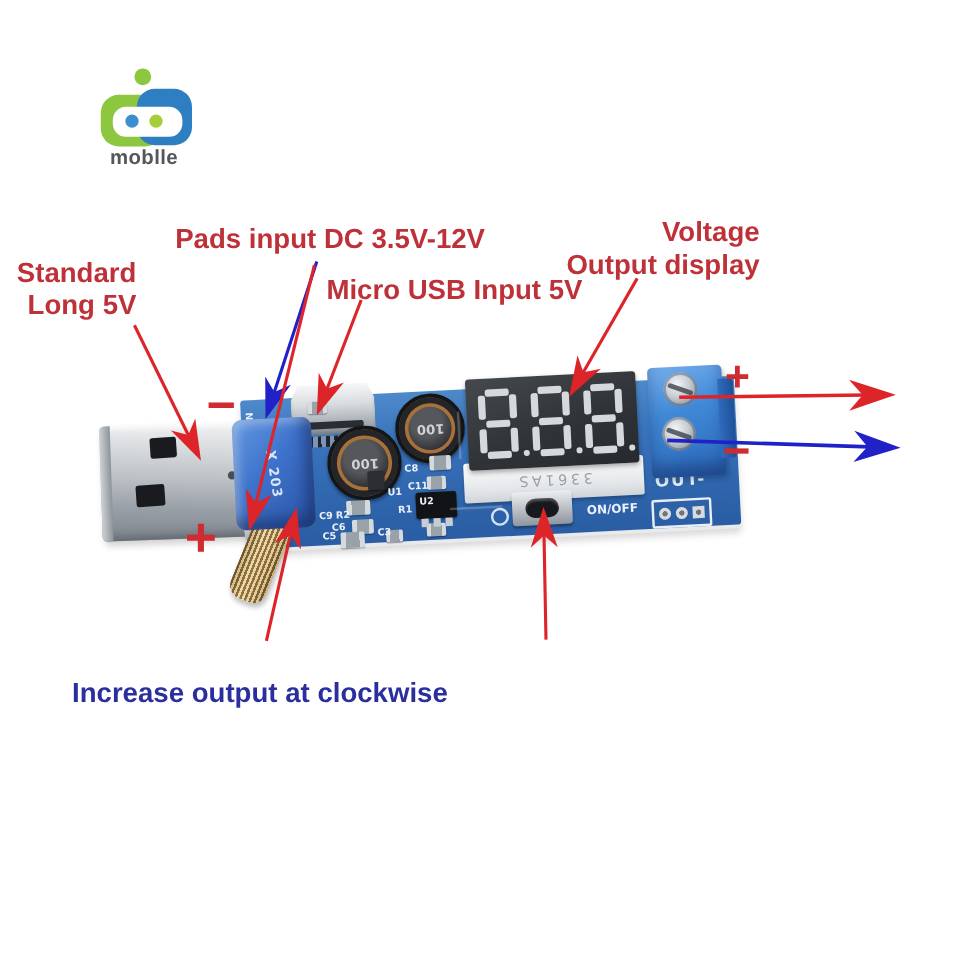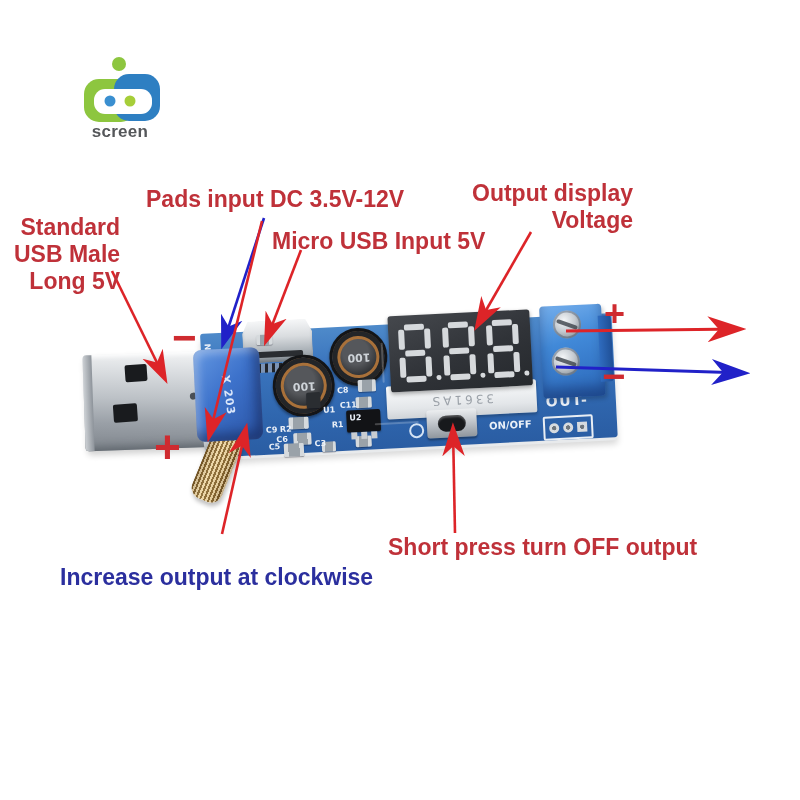--- a/index.html
+++ b/index.html
@@ -115,21 +115,21 @@
 <div id="canvas">
 
   <svg class="abs" style="left:70px;top:46px" width="100" height="80" viewBox="0 0 100 80">
     <circle cx="49" cy="18" r="7" fill="#8dc63f"></circle>
     <rect x="14" y="33" width="52" height="43" rx="15" fill="#8dc63f"></rect>
     <rect x="44" y="28" width="46" height="47" rx="15" fill="#2e7fc2"></rect>
     <rect x="24" y="43" width="58" height="25" rx="11" fill="#ffffff"></rect>
     <circle cx="40" cy="55" r="5.5" fill="#3a8fd0"></circle>
     <circle cx="60" cy="55" r="5.5" fill="#a6ce39"></circle>
   </svg>
-  <div id="brand">screen</div>
+  <div id="brand">moblle</div>
 
   <div class="pcbgeom" id="pcb-board"></div>
 
   <div id="usb">
     <span class="cap"></span>
     <span class="slot" style="left:42px;top:11px;width:22px;height:17px"></span>
     <span class="slot" style="left:29px;top:50px;width:24px;height:18px"></span>
     <span class="dimple"></span>
   </div>
 
@@ -262,28 +262,26 @@
     <line x1="531" y1="232" x2="477" y2="326" stroke="#dd2428" stroke-width="2.6" marker-end="url(#ah-red)"></line>
     <line x1="566" y1="331" x2="740" y2="329" stroke="#dd2428" stroke-width="3" marker-end="url(#ah-red)"></line>
     <line x1="556" y1="367" x2="744" y2="373" stroke="#2121c8" stroke-width="3" marker-end="url(#ah-blue)"></line>
     <line x1="222" y1="534" x2="246" y2="428" stroke="#dd2428" stroke-width="2.6" marker-end="url(#ah-red)"></line>
     <line x1="455" y1="533" x2="453" y2="428" stroke="#dd2428" stroke-width="2.6" marker-end="url(#ah-red)"></line>
   </svg>
 
   <div class="ann red" style="left:146px;top:186px">Pads input DC 3.5V-12V</div>
   <div class="ann red" style="left:272px;top:228px">Micro USB Input 5V</div>
   <div class="ann red" style="left:472px;top:180px">
+    <div>Voltage</div>
     <div>Output display</div>
-    <div>Voltage</div>
   </div>
   <div class="ann red" style="left:14px;top:214px">
     <div>Standard</div>
-    <div>USB Male</div>
     <div>Long 5V</div>
   </div>
   <div class="sign" style="left:604px;top:296px;font-size:36px">+</div>
   <div class="sign" style="left:602px;top:356px;font-size:40px">−</div>
   <div class="sign" style="left:172px;top:317px;font-size:42px">−</div>
   <div class="sign" style="left:154px;top:424px;font-size:46px">+</div>
   <div class="ann blu" style="left:60px;top:564px">Increase output at clockwise</div>
-  <div class="ann red" style="left:388px;top:534px">Short press turn OFF output</div>
 
 </div>
 
 </body></html>

